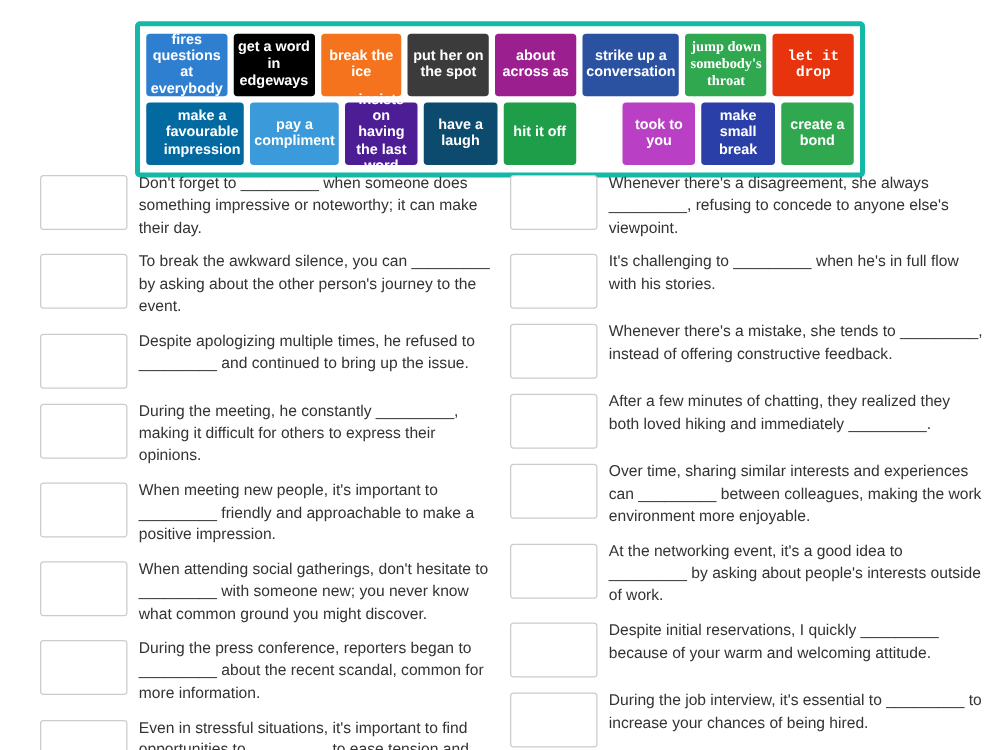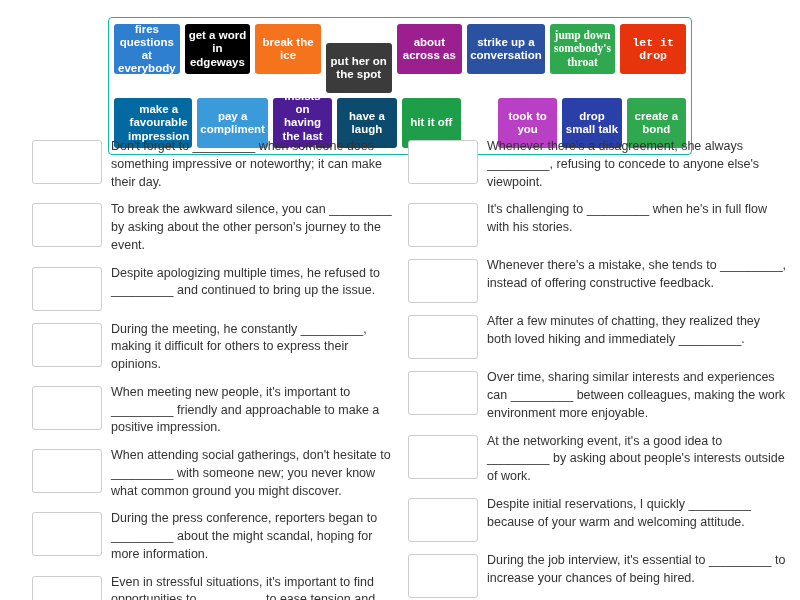--- a/index.html
+++ b/index.html
@@ -14,21 +14,21 @@
     color: #333333;
     overflow: hidden;
   }
 
   
   #tiles-panel {
     position: absolute;
     left: 108px;
     top: 17px;
     width: 584px;
-    border: 1px solid #14b8a6;
+    border: 4px solid #14b8a6;
     border-radius: 4px;
     background: #ffffff;
     padding: 6px 5px 6px 5px;
     box-sizing: border-box;
   }
   .tile-row {
     display: flex;
     gap: 5px;
     margin-bottom: 5px;
   }
@@ -98,34 +98,34 @@
   }
 </style>
 </head>
 <body>
 
 <div id="tiles-panel">
   <div class="tile-row">
     <div class="tile" style="background: rgb(47, 127, 209);">fires questions at everybody</div>
     <div class="tile" style="background: #000000;">get a word in edgeways</div>
     <div class="tile" style="background: rgb(244, 115, 28);">break the ice</div>
-    <div class="tile" style="background: rgb(59, 59, 59); margin-top: 19px;">put her on the spot</div>
+    <div class="tile" style="background: rgb(59, 59, 59);">put her on the spot</div>
     <div class="tile" style="background: rgb(155, 31, 143);">about across as</div>
     <div class="tile" style="background: rgb(43, 82, 160);">strike up a conversation</div>
     <div class="tile" style="background: rgb(47, 168, 79); font-family: Liberation Serif, serif;">jump down somebody's throat</div>
     <div class="tile" style="background: rgb(232, 52, 12); font-family: Liberation Mono, monospace;">let it drop</div>
   </div>
   <div class="tile-row">
     <div class="tile" style="background: #0369a1; padding-left: 14px;">make a favourable impression</div>
     <div class="tile" style="background: rgb(59, 154, 217);">pay a compliment</div>
     <div class="tile" style="background: #4c1d95;">insists on having the last word</div>
     <div class="tile" style="background: #0c4a6e;">have a laugh</div>
     <div class="tile" style="background: rgb(31, 158, 74);">hit it off</div>
     <div class="tile" style="background: rgb(185, 63, 196); margin-left: 32px;">took to you</div>
-    <div class="tile" style="background: rgb(42, 63, 168);">drop small talk</div>
+    <div class="tile" style="background: rgb(42, 63, 168);">make small break</div>
     <div class="tile" style="background: rgb(47, 168, 79);">create a bond</div>
   </div>
 </div>
 
 <div id="questions">
   <div class="q-col left">
     <div class="q-item">
       <div class="drop-slot"></div>
       <div class="q-text">Don't forget to _________ when someone does something impressive or noteworthy; it can make their day.</div>
     </div>
@@ -144,21 +144,21 @@
     <div class="q-item">
       <div class="drop-slot"></div>
       <div class="q-text">When meeting new people, it's important to _________ friendly and approachable to make a positive impression.</div>
     </div>
     <div class="q-item">
       <div class="drop-slot"></div>
       <div class="q-text">When attending social gatherings, don't hesitate to _________ with someone new; you never know what common ground you might discover.</div>
     </div>
     <div class="q-item">
       <div class="drop-slot"></div>
-      <div class="q-text">During the press conference, reporters began to _________ about the might scandal, hoping for more information.</div>
+      <div class="q-text">During the press conference, reporters began to _________ about the recent scandal, common for more information.</div>
     </div>
     <div class="q-item">
       <div class="drop-slot"></div>
       <div class="q-text">Even in stressful situations, it's important to find opportunities to _________ to ease tension and foster camaraderie.</div>
     </div>
   </div>
 
   <div class="q-col right">
     <div class="q-item">
       <div class="drop-slot"></div>

